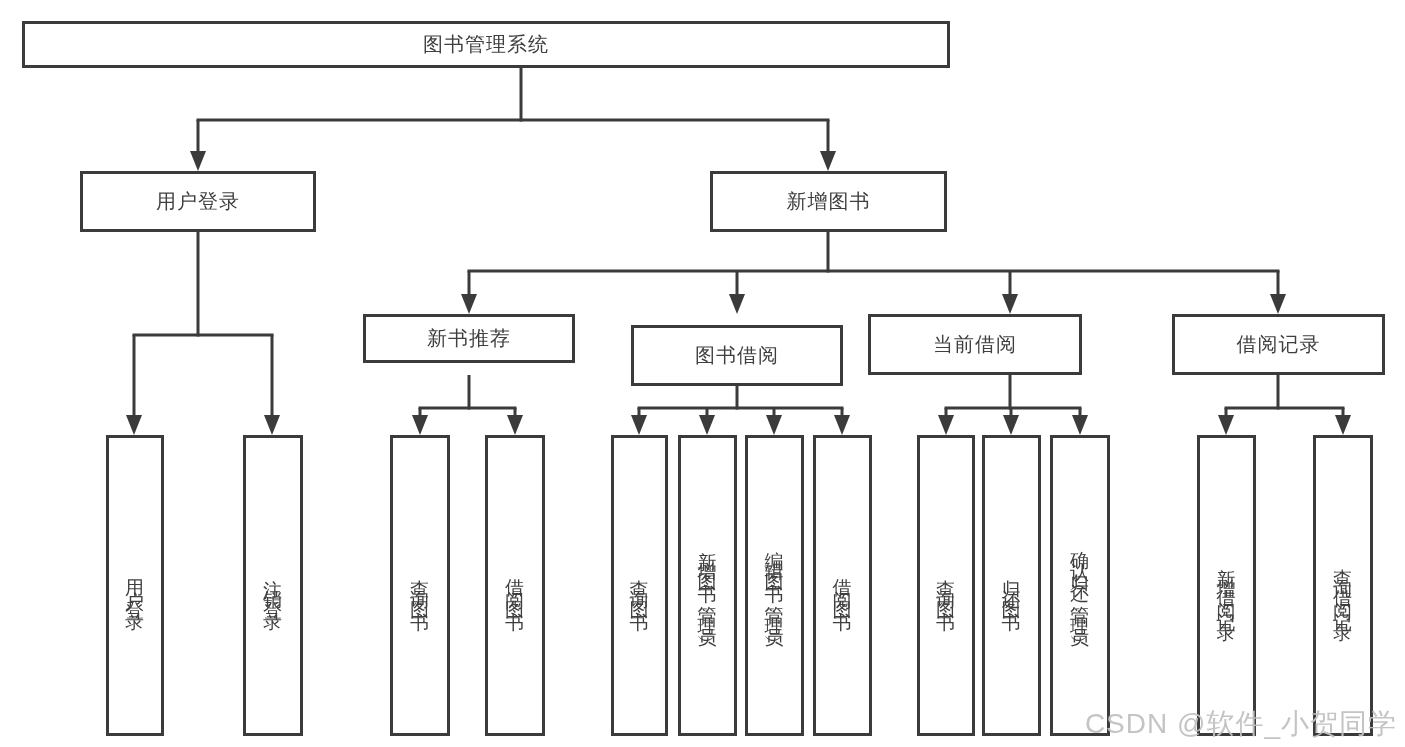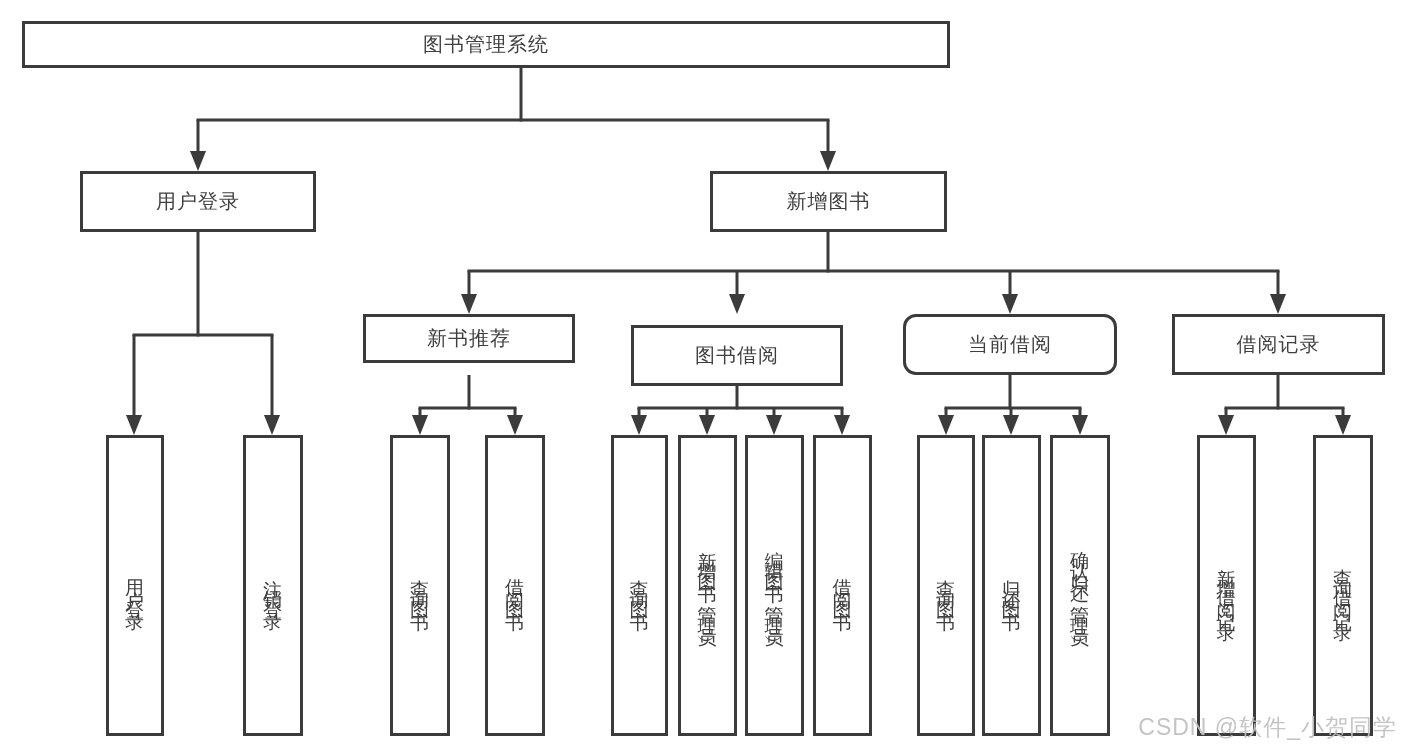--- a/index.html
+++ b/index.html
@@ -45,21 +45,21 @@
     white-space: nowrap;
   }
   
   .n-root   { left: 22px;  top: 21px;  width: 928px; height: 47px; }
   
   .n-ul     { left: 80px;  top: 171px; width: 236px; height: 61px; }
   .n-bm     { left: 710px; top: 171px; width: 237px; height: 61px; }
   
   .n-s0     { left: 363px;  top: 314px; width: 212px; height: 49px; }
   .n-s1     { left: 631px;  top: 314px; width: 212px; height: 61px; margin-top: 11px; }
-  .n-s2     { left: 903px;  top: 314px; width: 214px; height: 61px; border-radius: 13px; }
+  .n-s2     { left: 868px;  top: 314px; width: 214px; height: 61px; }
   .n-s3     { left: 1172px; top: 314px; width: 213px; height: 61px; }
   
   .leaf     { top: 435px; height: 301px; }
   .n-ul0    { left: 106px;  width: 58px; }
   .n-ul1    { left: 243px;  width: 60px; }
   .n-s0c0   { left: 390px;  width: 60px; }
   .n-s0c1   { left: 485px;  width: 60px; }
   .n-s1c0   { left: 611px;  width: 57px; }
   .n-s1c1   { left: 678px;  width: 59px; }
   .n-s1c2   { left: 745px;  width: 59px; }
@@ -67,21 +67,21 @@
   .n-s2c0   { left: 917px;  width: 58px; }
   .n-s2c1   { left: 982px;  width: 59px; }
   .n-s2c2   { left: 1050px; width: 60px; }
   .n-s3c0   { left: 1197px; width: 59px; }
   .n-s3c1   { left: 1313px; width: 60px; }
 
   #watermark {
     position: absolute;
     right: 8px;
     bottom: 4px;
-    font-size: 23px;
+    font-size: 28px;
     letter-spacing: 1px;
     color: rgba(193, 193, 193, 0.95);
     z-index: 5;
     white-space: nowrap;
     text-align: right;
   }
   svg line, svg polyline { stroke: #3b3b3b; stroke-width: 3; fill: none; }
   svg polygon { fill: #3b3b3b; stroke: none; }
 </style>
 </head>

